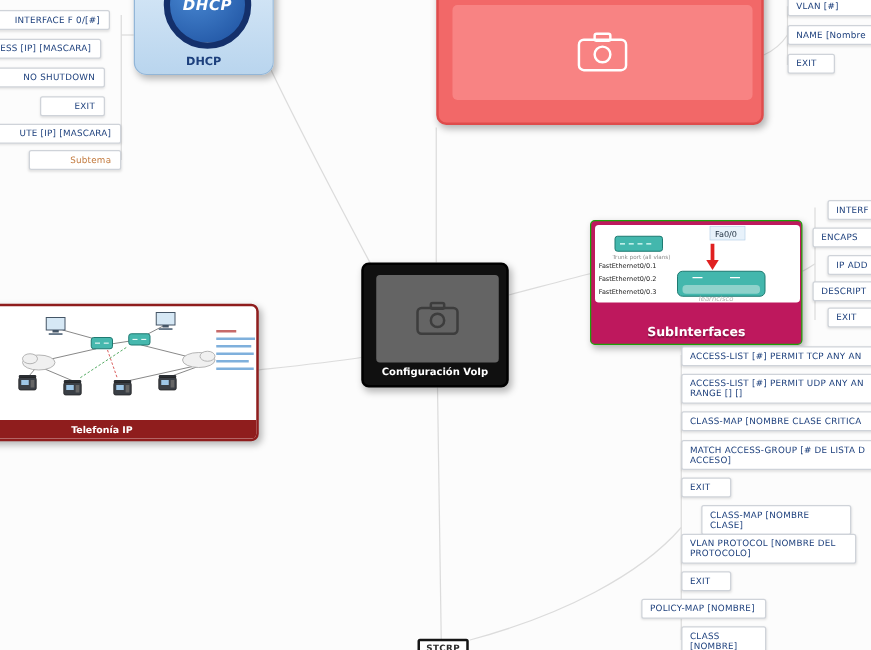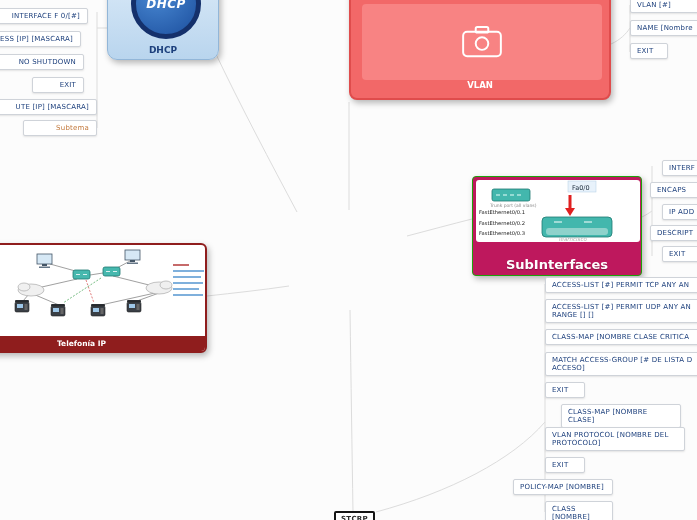--- a/index.html
+++ b/index.html
@@ -40,21 +40,21 @@
 
   .node-center { left:289px; top:210px; width:118px; height:100px; border-radius:6px;
     background:#101010; border:2px solid #000; }
   .center-ph { position:absolute; left:10px; top:8px; width:98px; height:70px; border-radius:3px;
     background:#646464; display:flex; align-items:center; justify-content:center; }
   .node-center .node-label { bottom:6px; color:#ffffff; font-size:8px; }
 
   .node-subint { left:472px; top:176px; width:170px; height:100px; border-radius:4px;
     background:#be185d; border:1px solid #1ea00a; }
   .subint-ph { position:absolute; left:3px; top:3px; width:164px; height:62px; background:#ffffff; border-radius:3px; }
-  .node-subint .node-label { bottom:3px; color:#ffffff; font-size:13px; text-shadow:0 1px 1px rgba(0,0,0,.3); }
+  .node-subint .node-label { bottom:3px; color:#ffffff; font-size:10px; text-shadow:0 1px 1px rgba(0,0,0,.3); }
 
   .node-tel { left:-44px; top:243px; width:251px; height:110px; border-radius:6px;
     background:#ffffff; border:2px solid #8f1d1d; }
   .tel-ph { position:absolute; left:3px; top:3px; width:243px; height:89px; background:#fff; }
   .tel-bar { position:absolute; left:0; bottom:0; width:100%; height:15px; background:#8f1d1d; }
   .node-tel .node-label { bottom:3px; color:#ffffff; font-size:7.5px; }
 
   .node-stcrp { position:absolute; left:334px; top:511px; width:41px; height:22px; z-index:3;
     background:#ffffff; border:2px solid #151515; border-radius:2px;
     font-size:7px; font-weight:bold; color:#2a2a2a; text-align:center; padding-top:2px; letter-spacing:.3px; }
@@ -123,21 +123,20 @@
   <div class="node node-vlan">
     <div class="vlan-ph">
       <svg width="44" height="34" viewBox="0 0 56 42">
         <g fill="none" stroke="#ffffff" stroke-width="2.5" stroke-linejoin="round">
           <rect x="20" y="2" width="16" height="7" rx="2"></rect>
           <rect x="4" y="8" width="48" height="31" rx="5"></rect>
           <circle cx="28" cy="23" r="8"></circle>
         </g>
       </svg>
     </div>
-    <div class="node-label">VLAN</div>
   </div>
 
   <div class="node node-subint">
     <div class="subint-ph">
       <svg width="164" height="62" viewBox="0 0 164 62">
 
         <rect x="16" y="9" width="38" height="12" rx="2" fill="#43b7ad" stroke="#1e7a71" stroke-width="0.8"></rect>
         <g stroke="#e8fffb" stroke-width="1">
             <line x1="20" y1="15" x2="24" y2="15"></line>
             <line x1="27" y1="15" x2="31" y2="15"></line>
@@ -163,20 +162,32 @@
         <text x="3" y="34" font-size="5.2" fill="#222222">FastEthernet0/0.1</text>
         <text x="3" y="44.5" font-size="5.2" fill="#222222">FastEthernet0/0.2</text>
         <text x="3" y="55" font-size="5.2" fill="#222222">FastEthernet0/0.3</text>
 
         <text x="83" y="61" font-size="5.5" font-style="italic" fill="#b0b0b0">learncisco</text>
       </svg>
     </div>
     <div class="node-label">SubInterfaces</div>
   </div>
 
+  <div class="node node-center">
+    <div class="center-ph">
+      <svg width="38" height="28" viewBox="0 0 56 42">
+        <g fill="none" stroke="#3d3d3d" stroke-width="3" stroke-linejoin="round">
+          <rect x="20" y="2" width="16" height="7" rx="2"></rect>
+          <rect x="4" y="8" width="48" height="31" rx="5"></rect>
+          <circle cx="28" cy="23" r="8"></circle>
+        </g>
+      </svg>
+    </div>
+    <div class="node-label">Configuración VoIp</div>
+  </div>
 
   <div class="node node-tel">
     <div class="tel-ph">
       <svg width="243" height="89" viewBox="0 0 243 89">
 
         <g stroke="#777777" stroke-width="0.7" fill="none">
           <line x1="89" y1="16" x2="118" y2="24"></line>
             <line x1="171" y1="12" x2="152" y2="22"></line>
           <line x1="129" y1="27" x2="142" y2="25"></line>
             <line x1="116" y1="31" x2="72" y2="41"></line>

